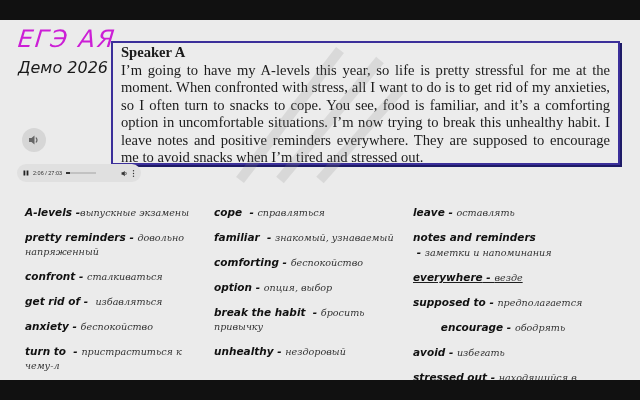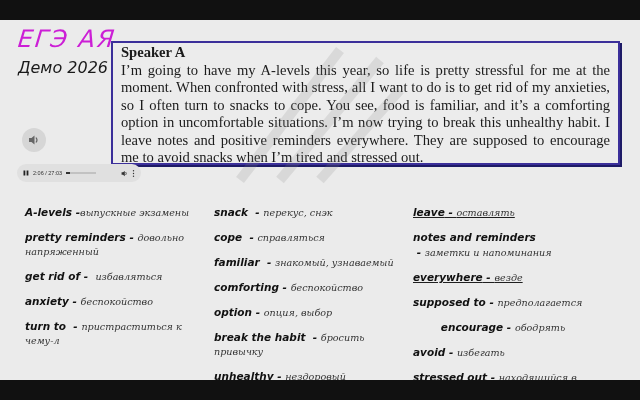--- a/index.html
+++ b/index.html
@@ -61,35 +61,35 @@
     <svg width="3" height="7" viewBox="0 0 3 9">
       <circle cx="1.5" cy="1" r="0.9" fill="#333"></circle>
         <circle cx="1.5" cy="4.5" r="0.9" fill="#333"></circle>
         <circle cx="1.5" cy="8" r="0.9" fill="#333"></circle>
     </svg>
   </div>
 
   <div class="col" id="col1" style="left:25px; width:175px;">
       <div class="item" style="margin-bottom: 10px;"><span class="term">A-levels</span><span class="term" style="white-space: pre;"> -</span><span class="def">выпускные экзамены</span></div>
       <div class="item" style="margin-bottom: 10px;"><span class="term">pretty reminders</span><span class="term" style="white-space: pre;"> - </span><span class="def">довольно напряженный</span></div>
+      <div class="item" style="margin-bottom: 10px;"><span class="term">confront</span><span class="term" style="white-space: pre;"> - </span><span class="def">сталкиваться</span></div>
       <div class="item" style="margin-bottom: 10px;"><span class="term">get rid of</span><span class="term" style="white-space: pre;"> -  </span><span class="def">избавляться</span></div>
       <div class="item" style="margin-bottom: 10px;"><span class="term">anxiety</span><span class="term" style="white-space: pre;"> - </span><span class="def">беспокойство</span></div>
       <div class="item" style="margin-bottom: 0px;"><span class="term">turn to</span><span class="term" style="white-space: pre;">  - </span><span class="def">пристраститься к чему-л</span></div>
     </div>
   <div class="col" id="col2" style="left:214px; width:190px;">
-      <div class="item" style="margin-bottom: 10px;"><span class="term">snack</span><span class="term" style="white-space: pre;">  - </span><span class="def">перекус, снэк</span></div>
       <div class="item" style="margin-bottom: 10px;"><span class="term">cope</span><span class="term" style="white-space: pre;">  - </span><span class="def">справляться</span></div>
       <div class="item" style="margin-bottom: 10px;"><span class="term">familiar</span><span class="term" style="white-space: pre;">  - </span><span class="def">знакомый, узнаваемый</span></div>
       <div class="item" style="margin-bottom: 10px;"><span class="term">comforting</span><span class="term" style="white-space: pre;"> - </span><span class="def">беспокойство</span></div>
       <div class="item" style="margin-bottom: 10px;"><span class="term">option</span><span class="term" style="white-space: pre;"> - </span><span class="def">опция, выбор</span></div>
       <div class="item" style="margin-bottom: 10px;"><span class="term">break the habit</span><span class="term" style="white-space: pre;">  - </span><span class="def">бросить привычку</span></div>
       <div class="item" style="margin-bottom: 0px;"><span class="term">unhealthy</span><span class="term" style="white-space: pre;"> - </span><span class="def">нездоровый</span></div>
     </div>
   <div class="col" id="col3" style="left:413px; width:180px;">
-      <div class="item" style="margin-bottom: 10px; text-decoration: underline;"><span class="term">leave</span><span class="term" style="white-space: pre;"> - </span><span class="def">оставлять</span></div>
+      <div class="item" style="margin-bottom: 10px;"><span class="term">leave</span><span class="term" style="white-space: pre;"> - </span><span class="def">оставлять</span></div>
       <div class="item" style="margin-bottom: 10px;"><span class="term">notes and reminders</span><span class="term" style="white-space: pre;"> - </span><span class="def">заметки и напоминания</span></div>
       <div class="item" style="margin-bottom: 10px; text-decoration: underline;"><span class="term">everywhere</span><span class="term" style="white-space: pre;"> - </span><span class="def">везде</span></div>
       <div class="item" style="margin-bottom: 10px;"><span class="term">supposed to</span><span class="term" style="white-space: pre;"> - </span><span class="def">предполагается</span></div>
       <div class="item" style="margin-bottom: 10px; text-align: center;"><span class="term">encourage</span><span class="term" style="white-space: pre;"> - </span><span class="def">ободрять</span></div>
       <div class="item" style="margin-bottom: 10px;"><span class="term">avoid</span><span class="term" style="white-space: pre;"> - </span><span class="def">избегать</span></div>
       <div class="item" style="margin-bottom: 0px;"><span class="term">stressed out</span><span class="term" style="white-space: pre;"> - </span><span class="def">находящийся в стрессе</span></div>
     </div>
 </div>
 
 </body></html>

